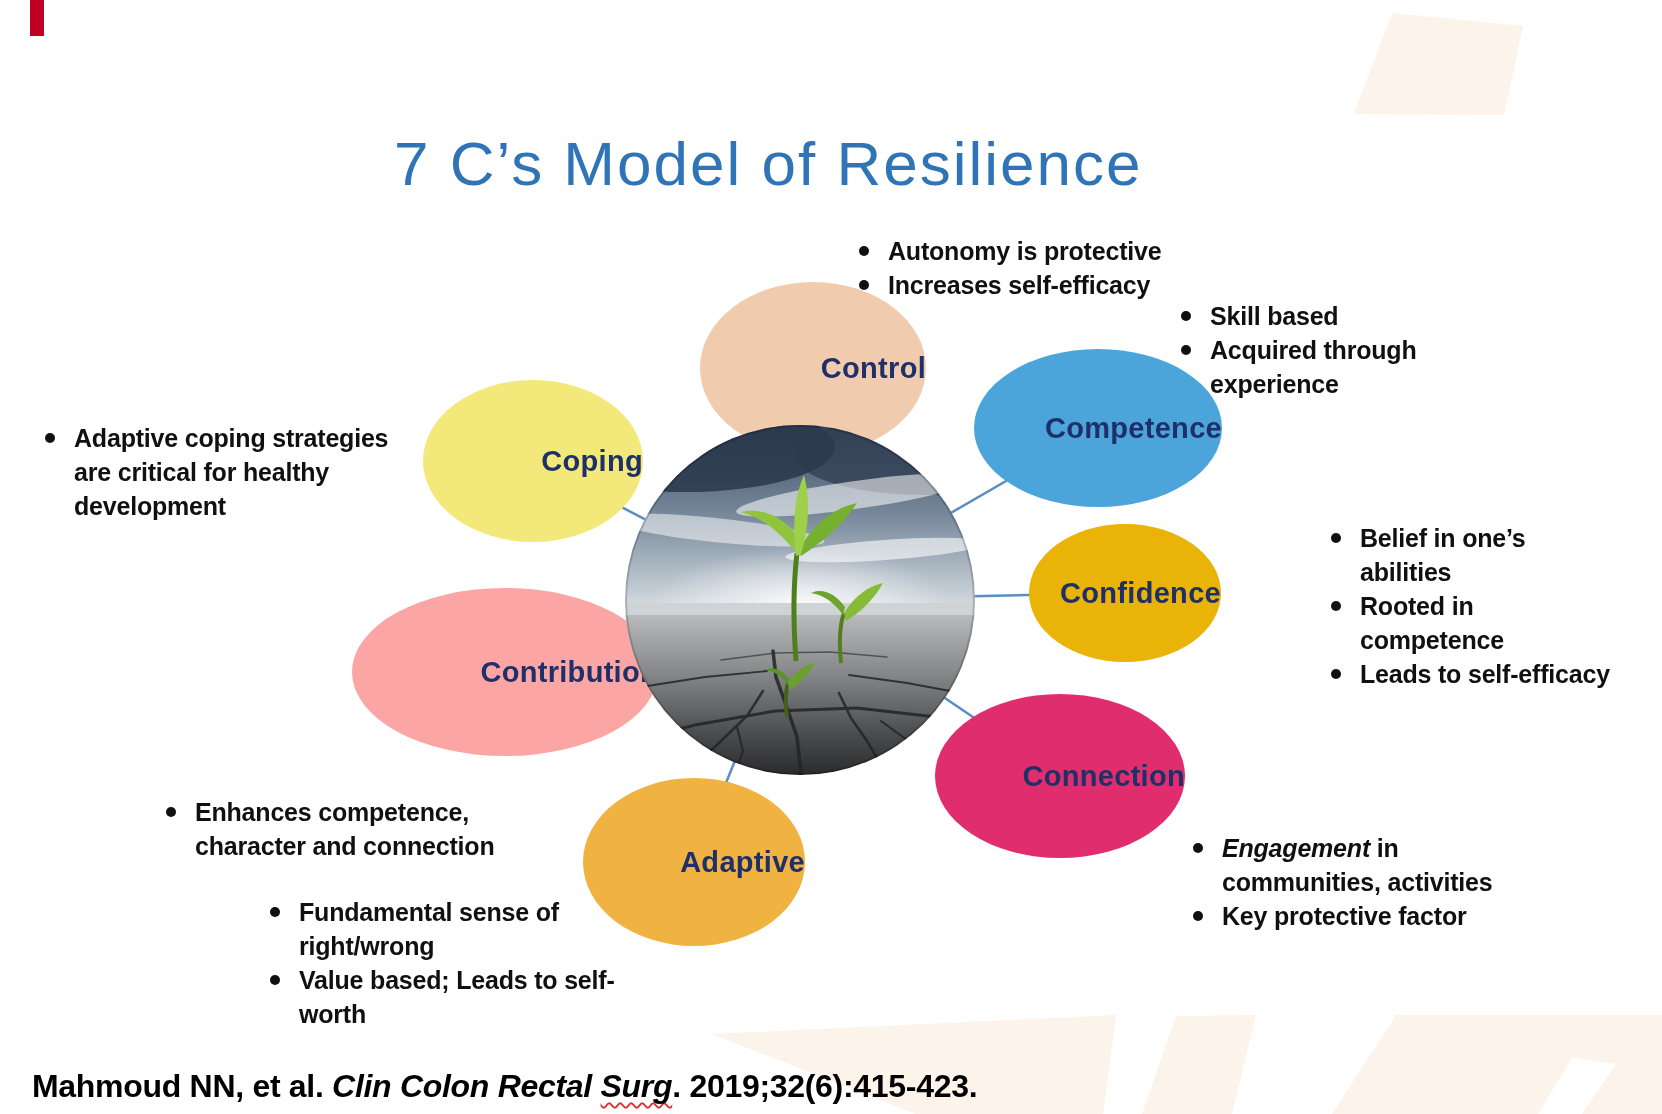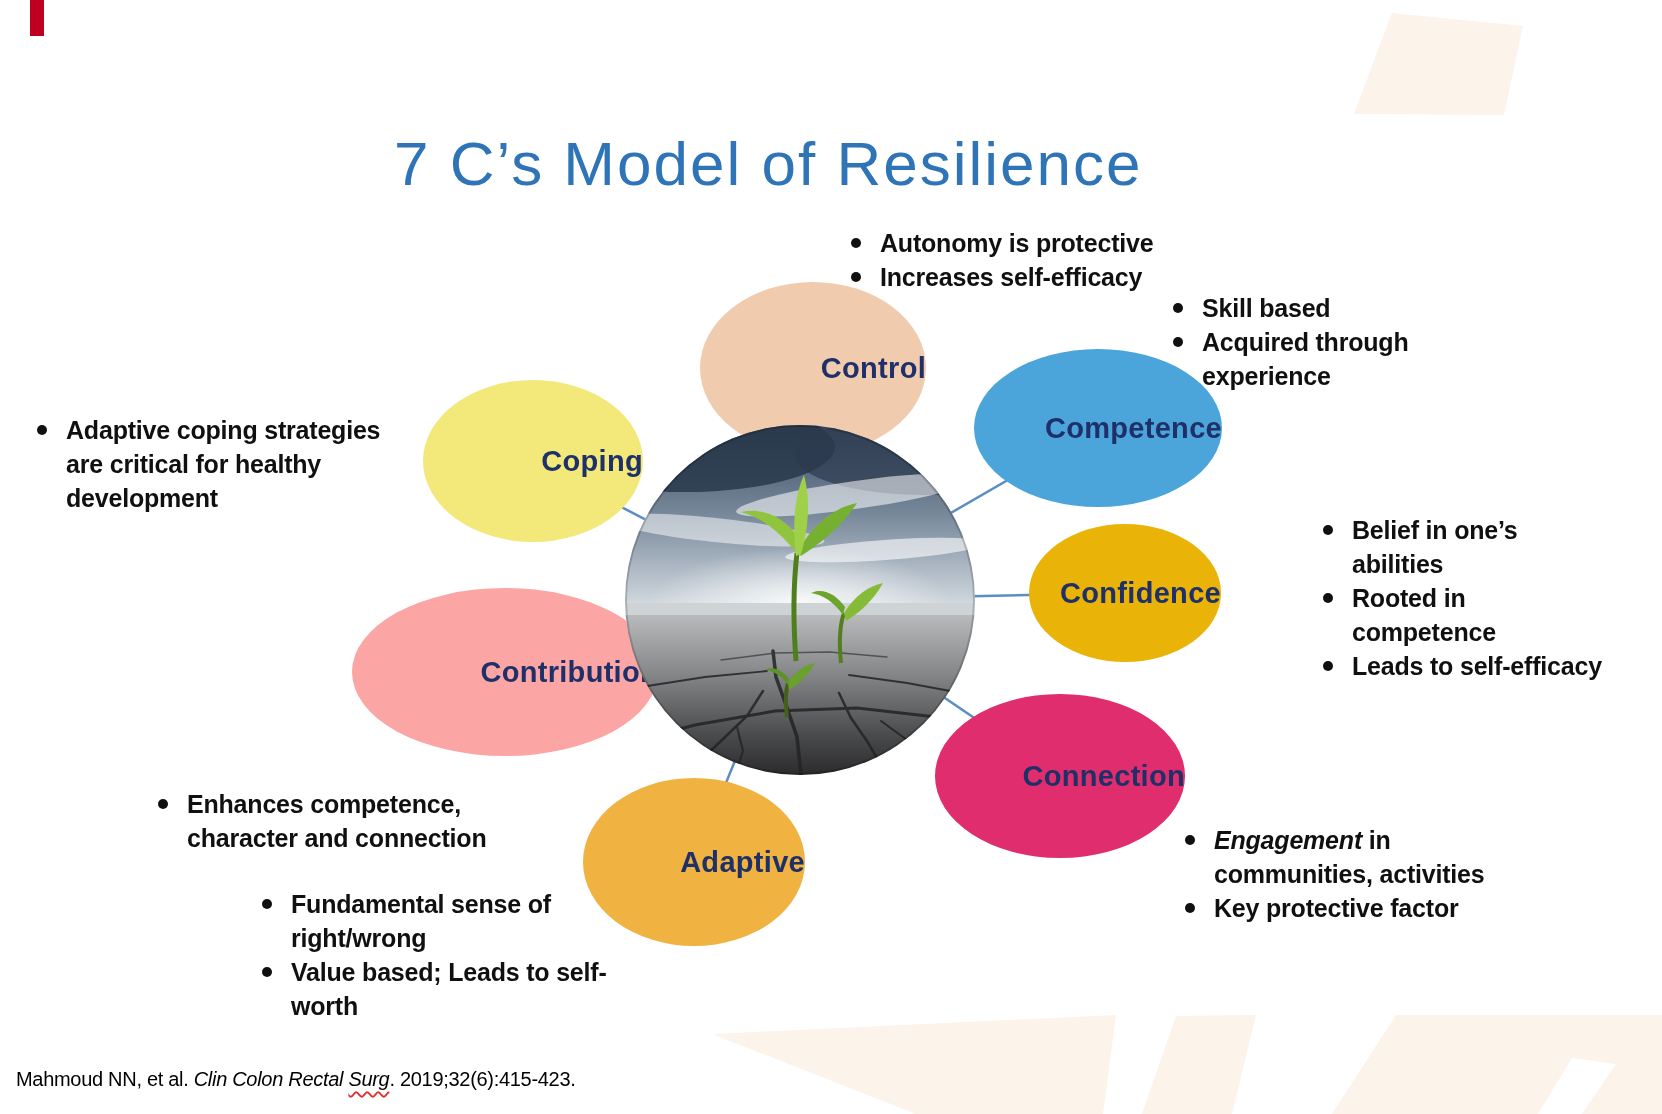--- a/index.html
+++ b/index.html
@@ -14,32 +14,32 @@
     position:absolute;left:362px;top:128px;z-index:4;
     font-size:62px;letter-spacing:2px;color:#2E74B6;white-space:nowrap;margin-left:32px;
   }
   .ellipse{
     position:absolute;border-radius:50%;z-index:2;
     display:flex;align-items:center;justify-content:flex-end;
     font-weight:bold;font-size:29px;color:#1F3068;letter-spacing:.3px;
   }
   .photo{position:absolute;left:625px;top:425px;width:350px;height:350px;z-index:2;}
   ul.bullets{
-    position:absolute;z-index:4;list-style:none;margin:0;padding:0;
+    position:absolute;z-index:4;list-style:none;margin:8px;padding:0;
     font-weight:bold;font-size:25px;line-height:34px;color:#101010;letter-spacing:-.2px;
   }
   ul.bullets li{position:relative;padding-left:34px;white-space:pre-line;}
   ul.bullets li::before{
     content:"";position:absolute;left:5px;top:12px;width:10px;height:10px;
     border-radius:50%;background:#101010;
   }
   .b-em{font-style:italic;}
   .citation{
-    position:absolute;left:16px;top:1068px;z-index:4;
-    font-weight:normal;font-size:20px;letter-spacing:-.3px;color:#000;white-space:nowrap;
+    position:absolute;left:32px;top:1068px;z-index:4;
+    font-weight:bold;font-size:32px;letter-spacing:-.3px;color:#000;white-space:nowrap;
   }
   .cit-italic{font-style:italic;}
   .sp-err{
     font-style:italic;
     text-decoration:underline wavy #E03131;
     text-decoration-thickness:2px;text-underline-offset:5px;text-decoration-skip-ink:none;
   }
 </style>
 </head>
 <body>

